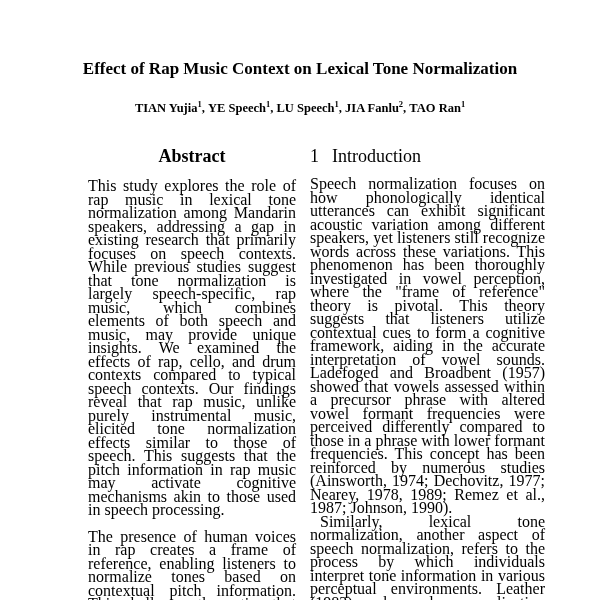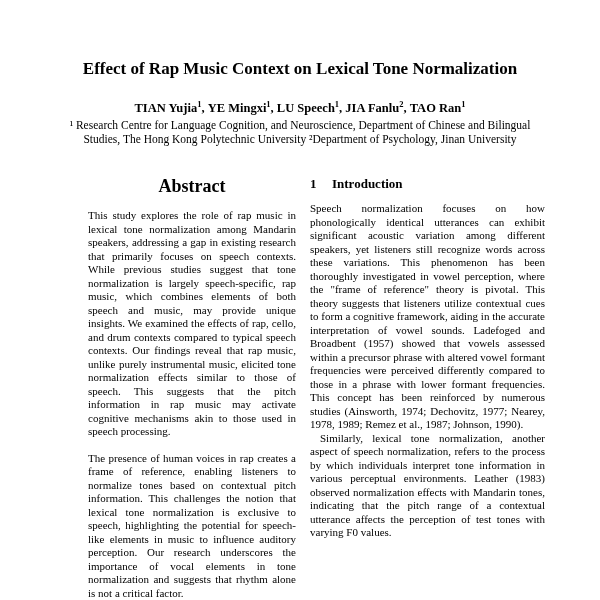--- a/index.html
+++ b/index.html
@@ -57,56 +57,55 @@
   }
   .col-left  { width: 208px; flex: 0 0 auto; }
   .col-right { flex: 1 1 auto; }
   .abstract-heading {
     text-align: center;
     font-weight: bold;
     font-size: 18px;
     margin: 0 0 12px 0;
   }
   .section-heading {
-    font-weight: bold;
-    font-size: 13px;
+    font-weight: normal;
+    font-size: 18px;
     margin: 0 0 10px 0;
   }
   .subsection-heading {
     font-weight: bold;
     font-size: 12px;
     margin: 0 0 8px 0;
   }
   .section-heading .sec-num { display: inline-block; min-width: 22px; }
   .subsection-heading .sec-num { display: inline-block; min-width: 28px; }
   .body-par {
-    font-size: 11px;
+    font-size: 16px;
     line-height: 13.5px;
     text-align: justify;
     margin: 0;
   }
   .col-left .body-par + .body-par { margin-top: 13px; }
   .indented { text-indent: 10px; }
 </style>
 </head>
 <body>
 
 <div class="page">
 
   <h1 class="paper-title">Effect of Rap Music Context on Lexical Tone Normalization</h1>
 
   <div class="authors-line">
     <span class="author"><span class="underlined">TIAN Yujia</span><sup>1</sup></span>
-    <span class="author"><span>YE Mingxi</span><sup>1</sup></span>
+    <span class="author"><span>YE Speech</span><sup>1</sup></span>
     <span class="author"><span>LU Speech</span><sup>1</sup></span>
     <span class="author"><span>JIA Fanlu</span><sup>2</sup></span>
     <span class="author"><span>TAO Ran</span><sup>1</sup></span>
   </div>
 
-  <div class="affiliation">¹ Research Centre for Language Cognition, and Neuroscience, Department of Chinese and Bilingual Studies, The Hong Kong Polytechnic University ²Department of Psychology, Jinan University</div>
 
 
   <div class="columns">
 
     <div class="col-left">
       <h2 class="abstract-heading">Abstract</h2>
       <p class="body-par">This study explores the role of rap music in lexical tone normalization among Mandarin speakers, addressing a gap in existing research that primarily focuses on speech contexts. While previous studies suggest that tone normalization is largely speech-specific, rap music, which combines elements of both speech and music, may provide unique insights. We examined the effects of rap, cello, and drum contexts compared to typical speech contexts. Our findings reveal that rap music, unlike purely instrumental music, elicited tone normalization effects similar to those of speech. This suggests that the pitch information in rap music may activate cognitive mechanisms akin to those used in speech processing.</p>
       <p class="body-par">The presence of human voices in rap creates a frame of reference, enabling listeners to normalize tones based on contextual pitch information. This challenges the notion that lexical tone normalization is exclusive to speech, highlighting the potential for speech-like elements in music to influence auditory perception. Our research underscores the importance of vocal elements in tone normalization and suggests that rhythm alone is not a critical factor.</p>
     </div>
 

